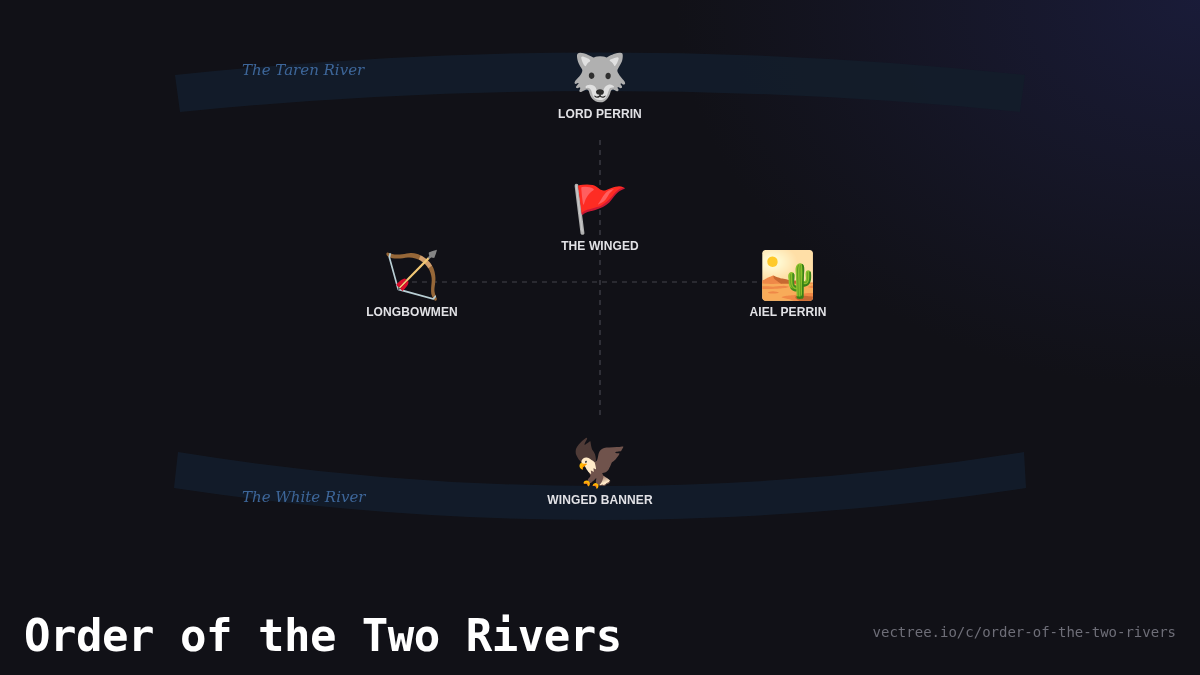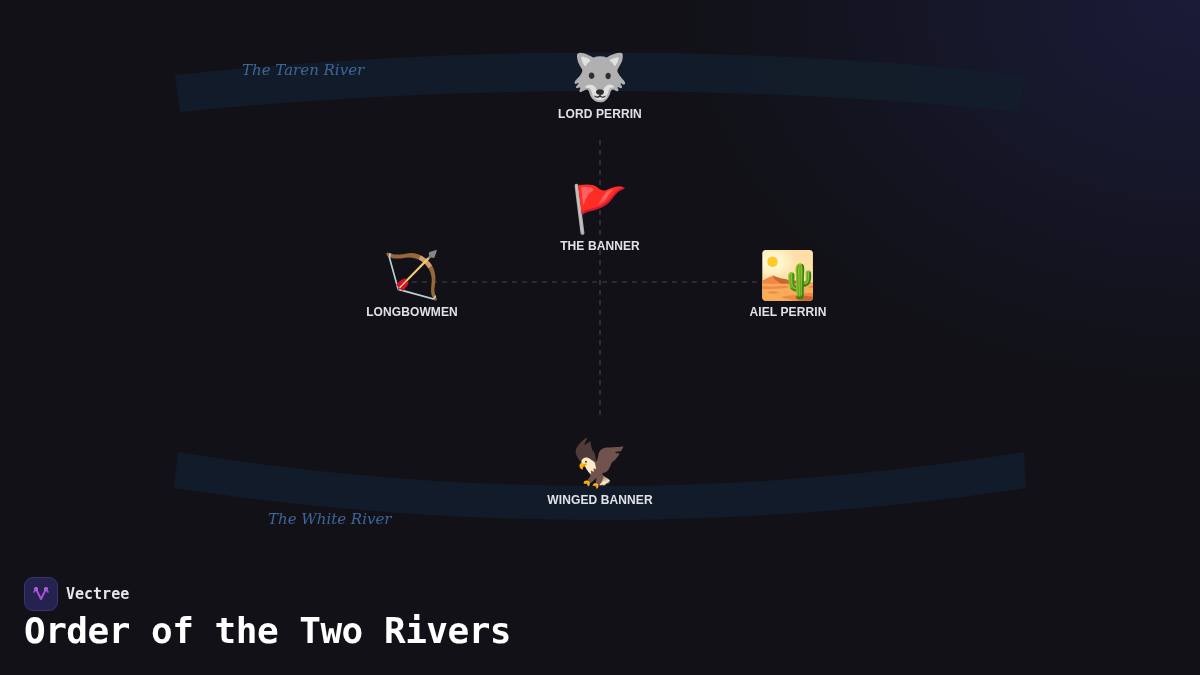--- a/index.html
+++ b/index.html
@@ -81,21 +81,21 @@
       font-weight: bold;
       font-size: 15px;
       color: #e6e6ea;
     }
     .title {
       position: absolute;
       left: 24px;
       top: 610px;
       font-family: "DejaVu Sans Mono", "Liberation Mono", monospace;
       font-weight: bold;
-      font-size: 36px;
+      font-size: 44px;
       color: #ffffff;
       white-space: nowrap;
       letter-spacing: -0.5px;
     }
     .url {
       position: absolute;
       right: 24px;
       top: 624px;
       font-family: "DejaVu Sans Mono", "Liberation Mono", monospace;
       font-size: 14px;
@@ -113,54 +113,44 @@
     <path d="M175,75 Q600,30 1025,75 L1020,112 Q600,70 180,112 Z" fill="#131c2a" opacity="0.95"></path>
 
     <path d="M178,452 Q600,520 1024,452 L1026,488 Q600,552 174,488 Z" fill="#131c2a" opacity="0.95"></path>
 
     <line x1="600" y1="140" x2="600" y2="420" stroke="#45454d" stroke-width="1.2" stroke-dasharray="5,5"></line>
 
     <line x1="412" y1="282" x2="788" y2="282" stroke="#45454d" stroke-width="1.2" stroke-dasharray="5,5"></line>
   </svg>
 
   <div class="river-label" style="left:242px; top:61px;">The Taren River</div>
-  <div class="river-label" style="left:242px; top:510px;margin-left:26px;">The White River</div>
+  <div class="river-label" style="left:242px; top:488px;">The White River</div>
 
   <div class="node" style="left:600px; top:49px;">
     <span class="emoji">🐺</span>
     <span class="label">LORD PERRIN</span>
   </div>
 
   <div class="node" style="left:600px; top:181px;">
     <span class="emoji">🚩</span>
-    <span class="label">THE BANNER</span>
+    <span class="label">THE WINGED</span>
   </div>
 
   <div class="node" style="left:412px; top:247px;">
     <span class="emoji">🏹</span>
     <span class="label">LONGBOWMEN</span>
   </div>
 
   <div class="node" style="left:788px; top:247px;">
     <span class="emoji">🏜️</span>
     <span class="label">AIEL PERRIN</span>
   </div>
 
   <div class="node" style="left:600px; top:435px;">
     <span class="emoji">🦅</span>
     <span class="label">WINGED BANNER</span>
   </div>
 
-  <div class="brand">
-    <div class="brand-logo">
-      <svg width="20" height="20" viewBox="0 0 20 20">
-        <path d="M5,5 L10,15 L15,5" fill="none" stroke="#a44fd8" stroke-width="2" stroke-linecap="round" stroke-linejoin="round"></path>
-        <circle cx="5" cy="5" r="2" fill="#c26af0"></circle>
-        <circle cx="15" cy="5" r="2" fill="#c26af0"></circle>
-        <path d="M3,8 L5,5 M17,8 L15,5" stroke="#a44fd8" stroke-width="1.6" stroke-linecap="round"></path>
-      </svg>
-    </div>
-    <span class="brand-name">Vectree</span>
-  </div>
 
   <div class="title">Order of the Two Rivers</div>
 
+  <div class="url">vectree.io/c/order-of-the-two-rivers</div>
 </div>
 
 </body></html>

